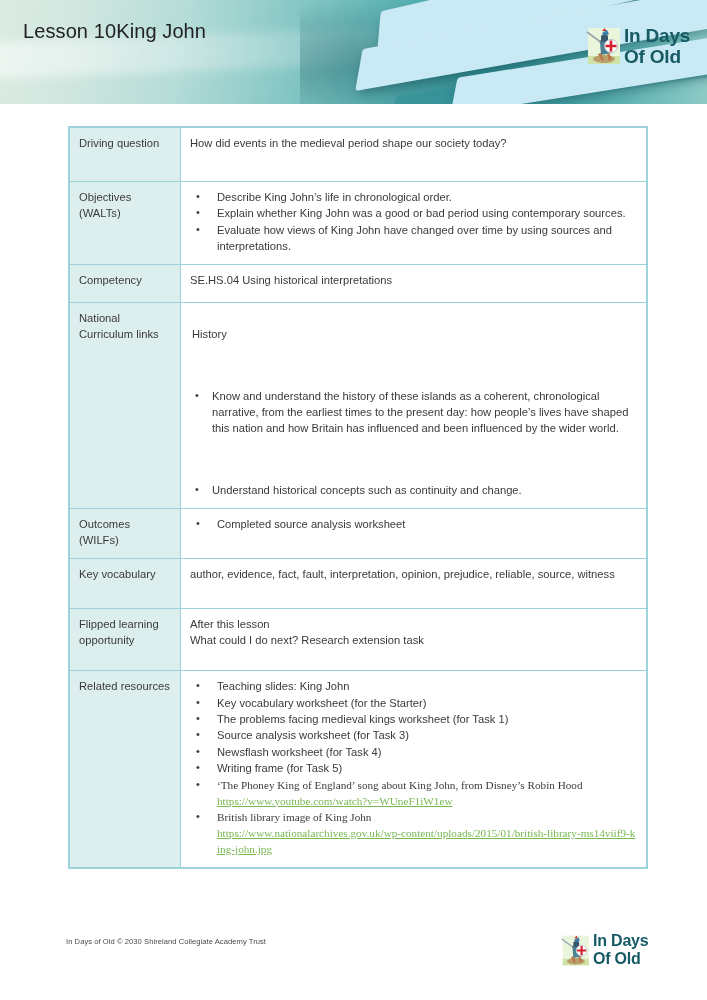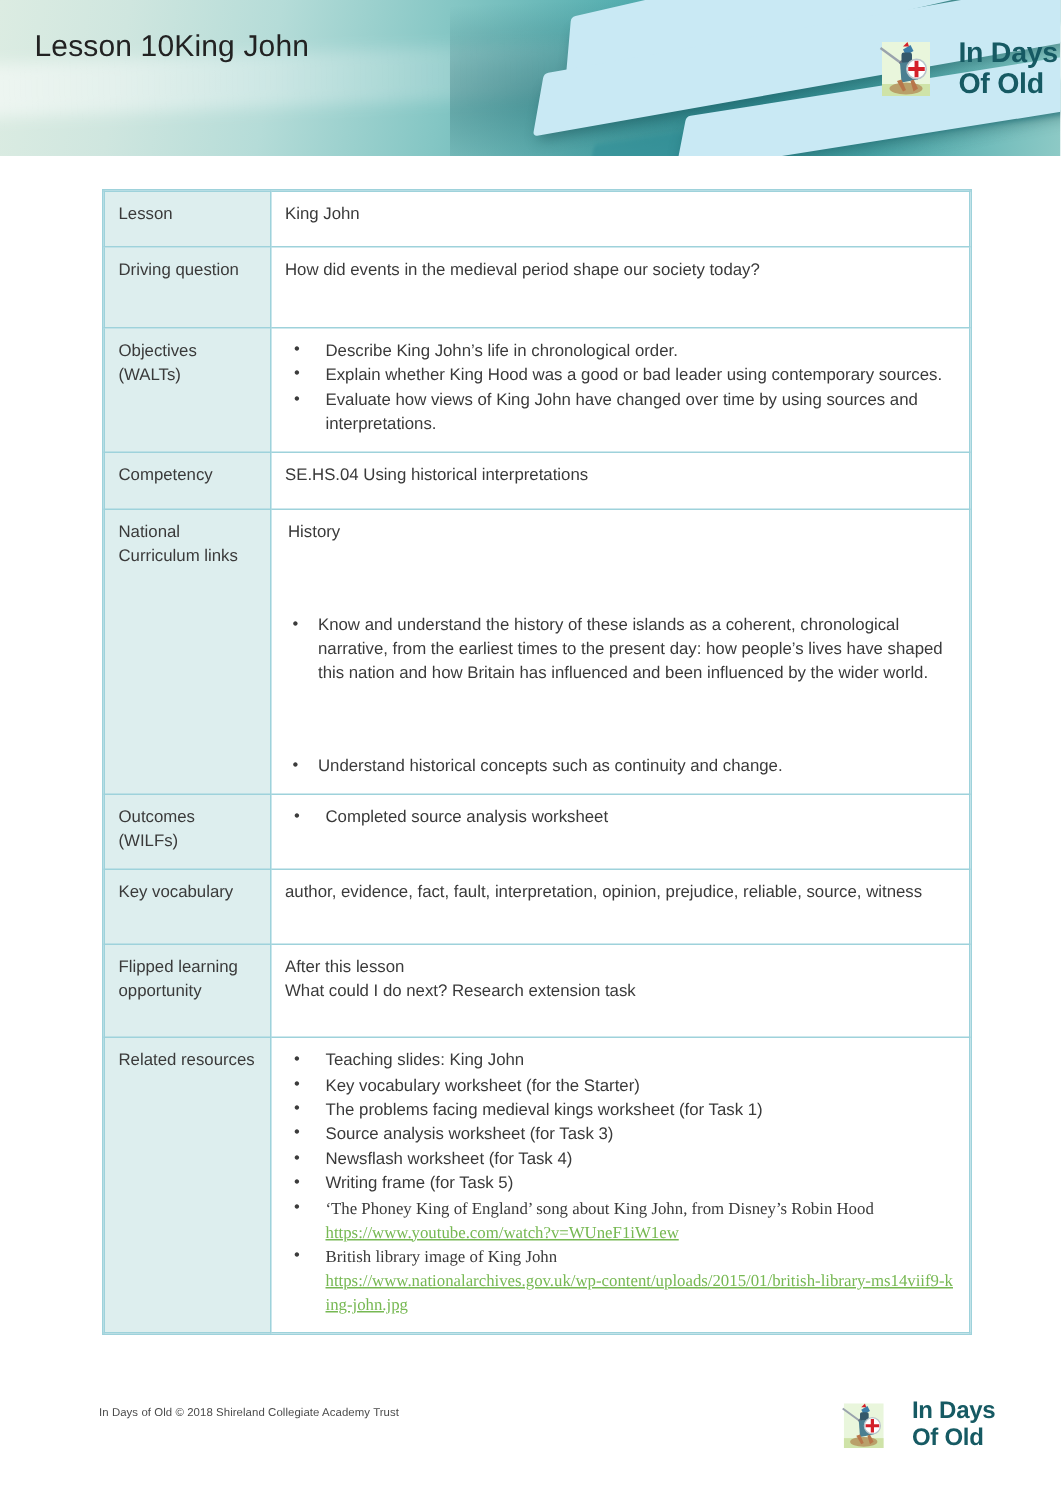--- a/index.html
+++ b/index.html
@@ -97,21 +97,21 @@
     color: #222222;
     font-size: 20px;
     letter-spacing: .1px;
     white-space: nowrap;
   }
 
   
   .logo {
     display: flex;
     align-items: center;
-    gap: 18px;
+    gap: 3px;
   }
   .logo-knight {
     display: block;
   }
   .logo-words {
     display: flex;
     flex-direction: column;
     line-height: 1.0;
     color: #165a63;
     font-weight: bold;
@@ -172,21 +172,21 @@
   }
   ul.bullets > li::before {
     content: "\2022";
     position: absolute;
     left: 6px; top: -1px;
     color: #3b3b3b;
     font-size: 11px;
   }
   ul.bullets.nc > li { padding-left: 22px; margin-top: 46px; }
   ul.bullets.nc > li::before { left: 5px; }
-  .lead-word { margin: 0 0 0 2px; }
+  .lead-word { margin: 16px 0 0 2px; }
   .link {
     color: #76b852;
     text-decoration: underline;
     word-break: break-all;
   }
   .sub-line { display: block; font-family: Liberation Serif, serif; }
 
   
   tr.r-lesson td { height: 19px; }
   tr.r-driving td { height: 36px; margin-top: 36px; }
@@ -245,36 +245,32 @@
       <span>In Days</span>
       <span>Of Old</span>
     </span>
   </div>
 </div>
 
 <div class="sheet">
 <table class="lesson-table">
   <tbody>
 
-    <tr class="r-lesson">
-      <td class="label-cell">Lesson</td>
-      <td class="value-cell">King John</td>
-    </tr>
 
     <tr class="r-driving">
       <td class="label-cell">Driving question</td>
       <td class="value-cell">How did events in the medieval period shape our society today?</td>
     </tr>
 
     <tr class="r-objectives">
       <td class="label-cell">Objectives (WALTs)</td>
       <td class="value-cell">
         <ul class="bullets">
           <li>Describe King John’s life in chronological order.</li>
-          <li>Explain whether King Hood was a good or bad leader using contemporary sources.</li>
+          <li>Explain whether King John was a good or bad period using contemporary sources.</li>
           <li>Evaluate how views of King John have changed over time by using sources and interpretations.</li>
         </ul>
       </td>
     </tr>
 
     <tr class="r-competency">
       <td class="label-cell">Competency</td>
       <td class="value-cell">SE.HS.04 Using historical interpretations</td>
     </tr>
 
@@ -330,21 +326,21 @@
             <a class="link sub-line" href="#">https://www.nationalarchives.gov.uk/wp-content/uploads/2015/01/british-library-ms14viif9-king-john.jpg</a>
           </li>
         </ul>
       </td>
     </tr>
 
   </tbody>
 </table>
 </div>
 
-<div class="footer-text">In Days of Old © 2018 Shireland Collegiate Academy Trust</div>
+<div class="footer-text">In Days of Old © 2030 Shireland Collegiate Academy Trust</div>
 
 <div class="logo footer-logo">
   <svg class="logo-knight" width="30" height="33" viewBox="0 0 36 40">
     <rect x="3" y="2" width="32" height="36" fill="#e9f6dc"></rect>
     <rect x="3" y="30" width="32" height="8" fill="#cfe3a8"></rect>
     <ellipse cx="19" cy="33" rx="11" ry="4" fill="#b9a06a"></ellipse>
     <path d="M2 6 L17 17" stroke="#9aa3ad" stroke-width="1.6" fill="none"></path>
     <path d="M15 15 L20 19" stroke="#6b7480" stroke-width="2.4" fill="none"></path>
     <path d="M17 7 l5 -3 2 4 -5 3 z" fill="#3c7ea8"></path>
     <rect x="16" y="9" width="7" height="7" rx="1.5" fill="#35596b"></rect>

